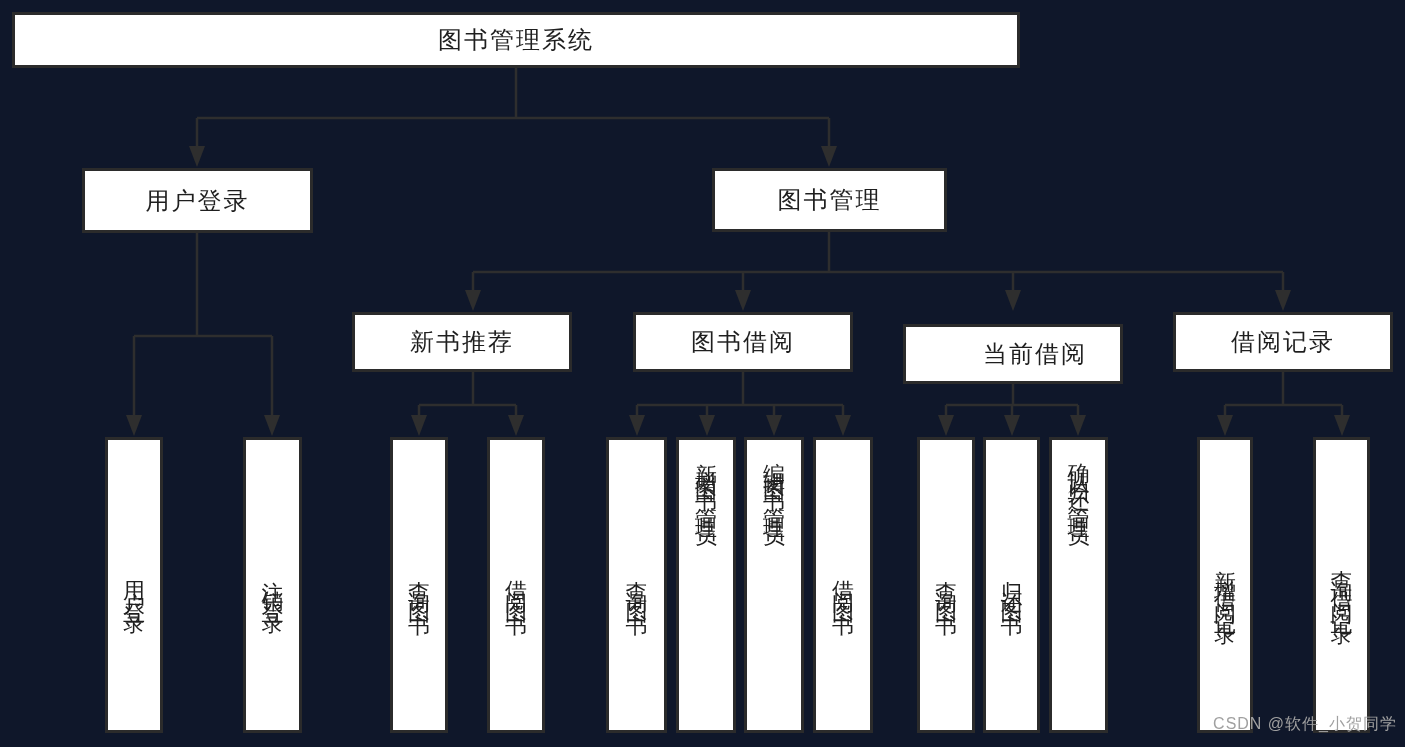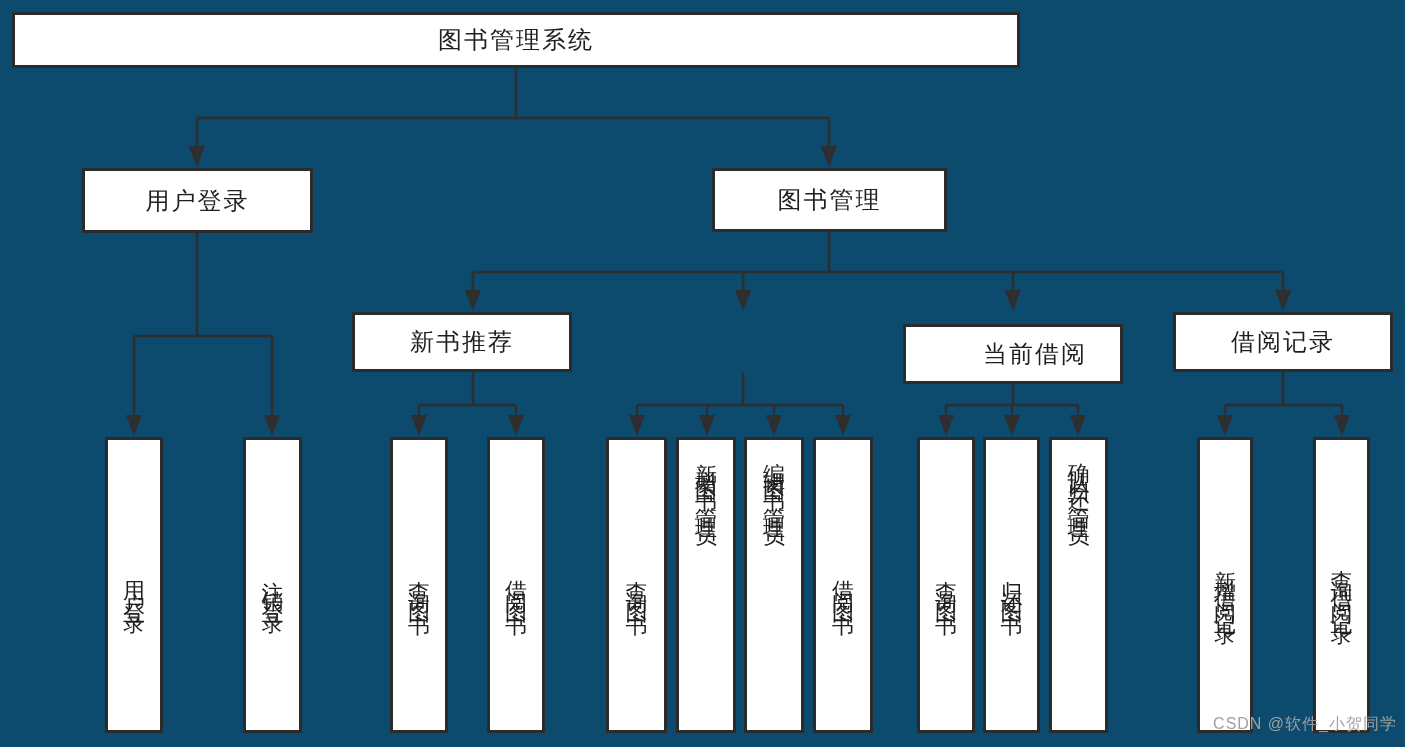--- a/index.html
+++ b/index.html
@@ -1,20 +1,20 @@
 <!DOCTYPE html>
 <html><head>
 <meta charset="utf-8">
 <style>
   html, body { margin: 0; padding: 0; background: #ffffff; }
   .canvas {
     position: relative;
     width: 1405px;
     height: 747px;
-    background: #0c4a6e;
+    background: #0f172a;
     font-family: "Liberation Sans", sans-serif;
     overflow: hidden;
   }
   .wires {
     position: absolute;
     left: 0; top: 0;
     width: 1405px; height: 747px;
     pointer-events: none;
   }
   .hbox {
@@ -141,20 +141,21 @@
       <polygon points="1334,415 1350,415 1342,436"></polygon>
     </g>
   </svg>
 
   <div class="hbox" style="left:12px; top:12px; width:1008px; height:56px;">图书管理系统</div>
 
   <div class="hbox" style="left:82px; top:168px; width:231px; height:65px;">用户登录</div>
   <div class="hbox" style="left:712px; top:168px; width:235px; height:64px;">图书管理</div>
 
   <div class="hbox" style="left:352px; top:312px; width:220px; height:60px;">新书推荐</div>
+  <div class="hbox" style="left:633px; top:312px; width:220px; height:60px;">图书借阅</div>
   <div class="hbox" style="left:903px; top:324px; width:220px; height:60px;padding-left:44px;">当前借阅</div>
   <div class="hbox" style="left:1173px; top:312px; width:220px; height:60px;text-align:right;">借阅记录</div>
 
   <div class="vbox" style="left:105px; width:58px;">
     <span>用户登录</span>
   </div>
   <div class="vbox" style="left:243px; width:59px;">
     <span>注销登录</span>
   </div>
 

